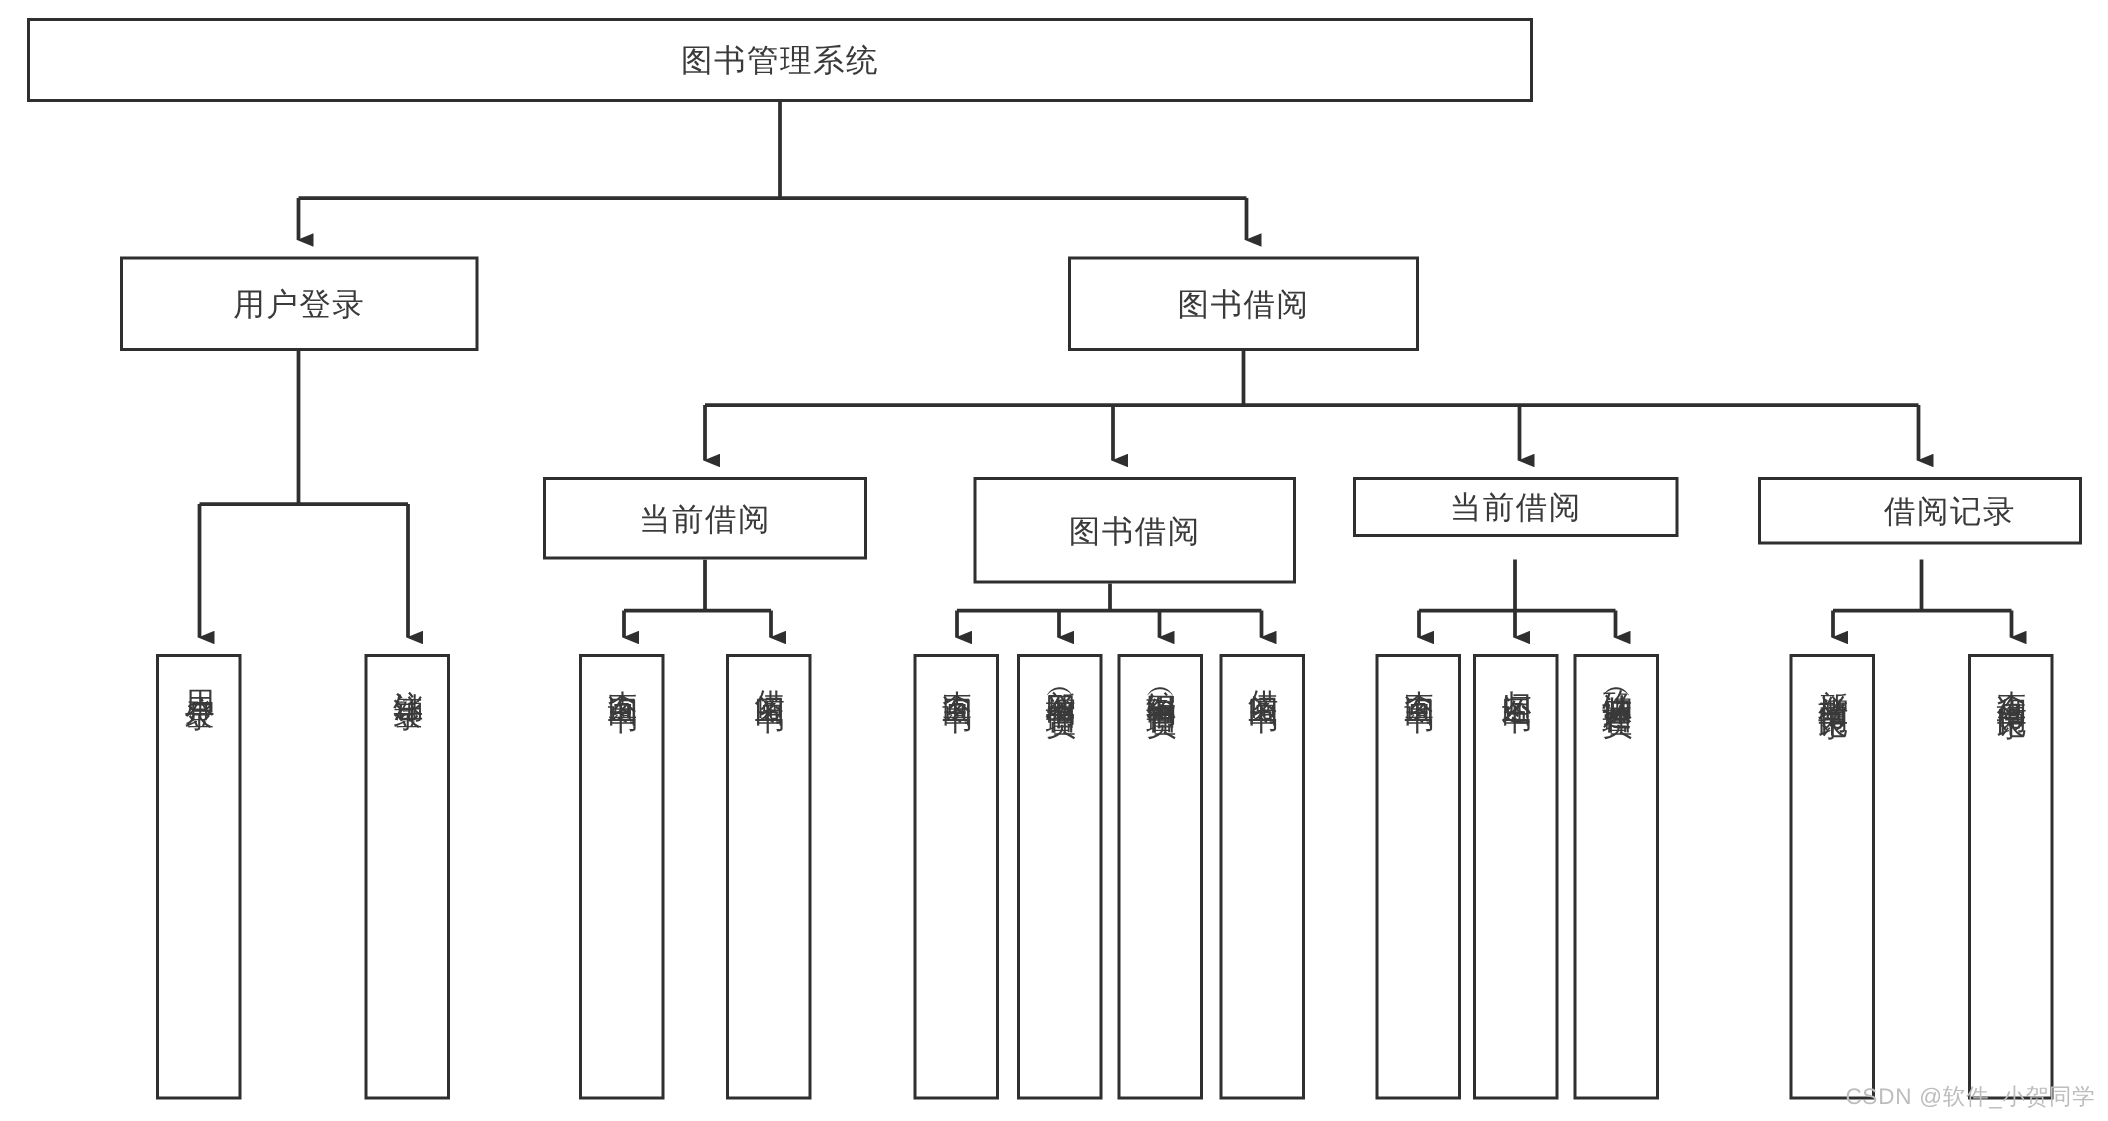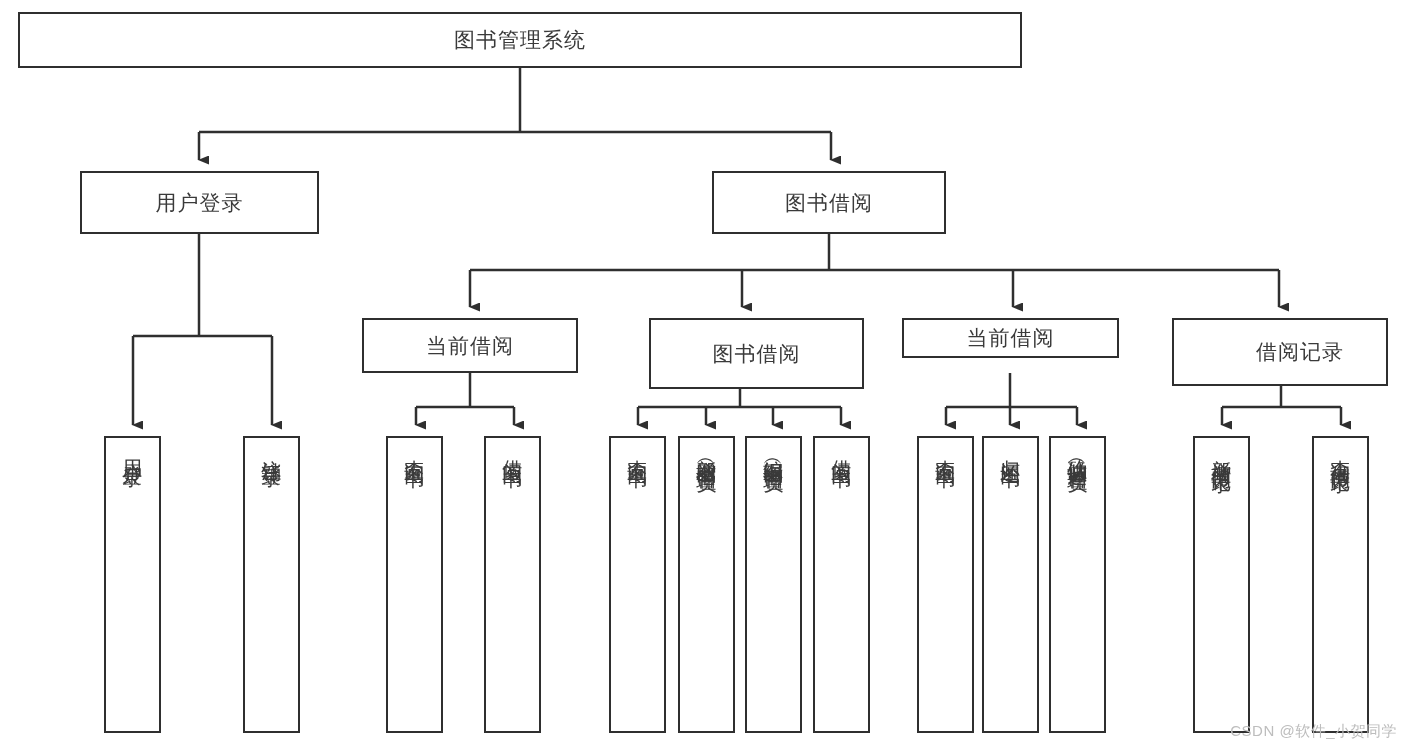--- a/index.html
+++ b/index.html
@@ -123,21 +123,21 @@
 
   <div class="node h" style="left:362px;top:318px;width:216px;height:55px;">
     <span>当前借阅</span>
   </div>
   <div class="node h" style="left:649px;top:318px;width:215px;height:71px;">
     <span>图书借阅</span>
   </div>
   <div class="node h" style="left:902px;top:318px;width:217px;height:40px;">
     <span>当前借阅</span>
   </div>
-  <div class="node h" style="left:1172px;top:318px;width:216px;height:68px;padding-left:40px;">
+  <div class="node h" style="left:1172px;top:318px;width:216px;height:45px;padding-left:40px;">
     <span>借阅记录</span>
   </div>
 
   <div class="node v" style="left:104px;top:436px;width:57px;height:297px;">
     <span class="vtxt">用户登录</span>
   </div>
   <div class="node v" style="left:243px;top:436px;width:57px;height:297px;">
     <span class="vtxt">注销登录</span>
   </div>
 

